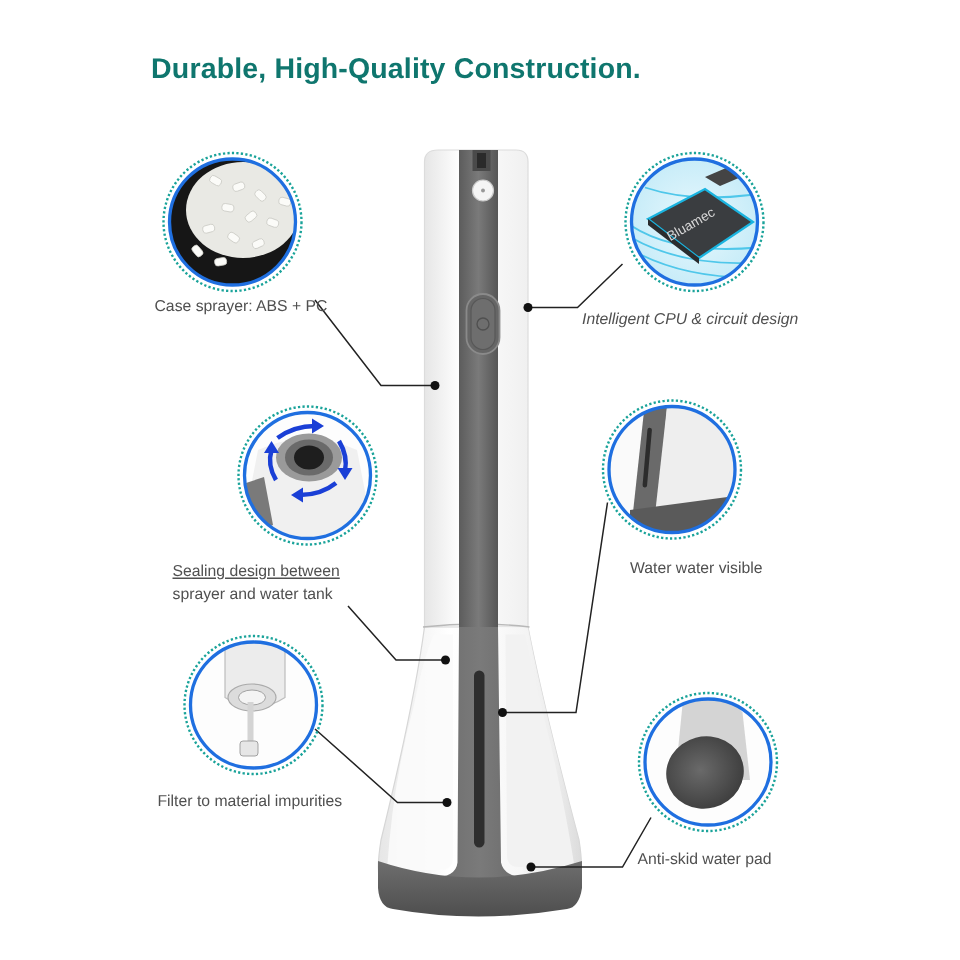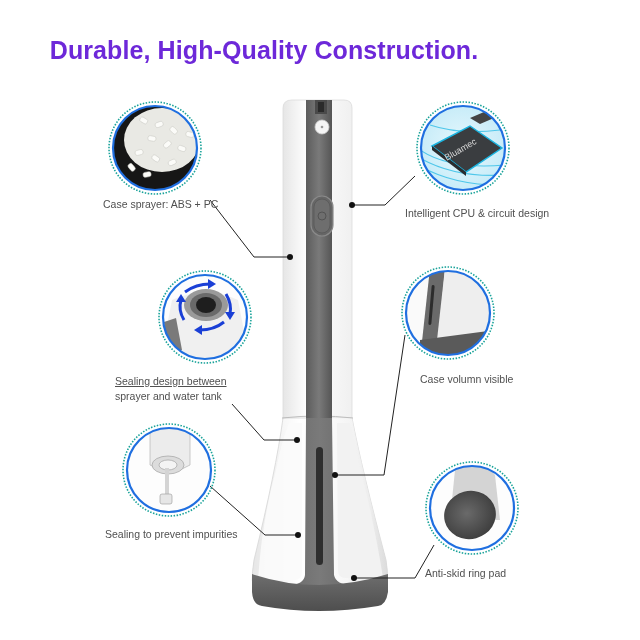--- a/index.html
+++ b/index.html
@@ -1,17 +1,17 @@
 <!DOCTYPE html>
 <html><head>
 <meta charset="utf-8">
 <style>
   html, body { margin:0; padding:0; background:#ffffff; }
   body { width:640px; height:640px; position:relative; overflow:hidden; font-family:"Liberation Sans", sans-serif; }
-  .title { position:absolute; left:0; top:36px; width:528px; text-align:center; font-size:25px; font-weight:bold; color:#6d28d9; letter-spacing:0.1px; }
+  .title { position:absolute; left:0; top:36px; width:528px; text-align:center; font-size:19px; font-weight:bold; color:#0f766e; letter-spacing:0.1px; }
   .label { position:absolute; font-size:10.5px; color:#505050; line-height:15px; white-space:nowrap; }
   svg.art { position:absolute; left:0; top:0; }
 </style>
 </head>
 <body>
 
 <div class="title">Durable, High-Quality Construction.</div>
 
 <svg class="art" width="640" height="640" viewBox="0 0 640 640">
   <defs>
@@ -213,18 +213,18 @@
       <rect x="427" y="463" width="90" height="90" fill="#fdfdfd"></rect>
       <path d="M455 470 Q480 455 495 475 L500 520 L450 520 Z" fill="#d4d4d4"></path>
       <ellipse cx="470" cy="515" rx="26" ry="24" fill="url(#padGrad)" transform="rotate(-15 470 515)"></ellipse>
     </g>
     <circle cx="472" cy="508" r="42" fill="none" stroke="#1f6fe0" stroke-width="2.2"></circle>
     <circle cx="472" cy="508" r="46" fill="none" stroke="#1aa39a" stroke-width="1.6" stroke-dasharray="1.5 1.5"></circle>
   </g>
 </svg>
 
 <div class="label" style="left:103px; top:197px;">Case sprayer: ABS + PC</div>
-<div class="label" style="left:405px; top:206px;">Intelligent CPU &amp; circuit design</div>
+<div class="label" style="left:388px; top:206px;font-style:italic;">Intelligent CPU &amp; circuit design</div>
 <div class="label" style="left:115px; top:374px;text-decoration:underline;">Sealing design between</div>
 <div class="label" style="left:115px; top:389px;">sprayer and water tank</div>
-<div class="label" style="left:420px; top:372px;">Case volumn visible</div>
-<div class="label" style="left:105px; top:527px;">Sealing to prevent impurities</div>
-<div class="label" style="left:425px; top:566px;">Anti-skid ring pad</div>
+<div class="label" style="left:420px; top:372px;">Water water visible</div>
+<div class="label" style="left:105px; top:527px;">Filter to material impurities</div>
+<div class="label" style="left:425px; top:566px;">Anti-skid water pad</div>
 
 </body></html>

